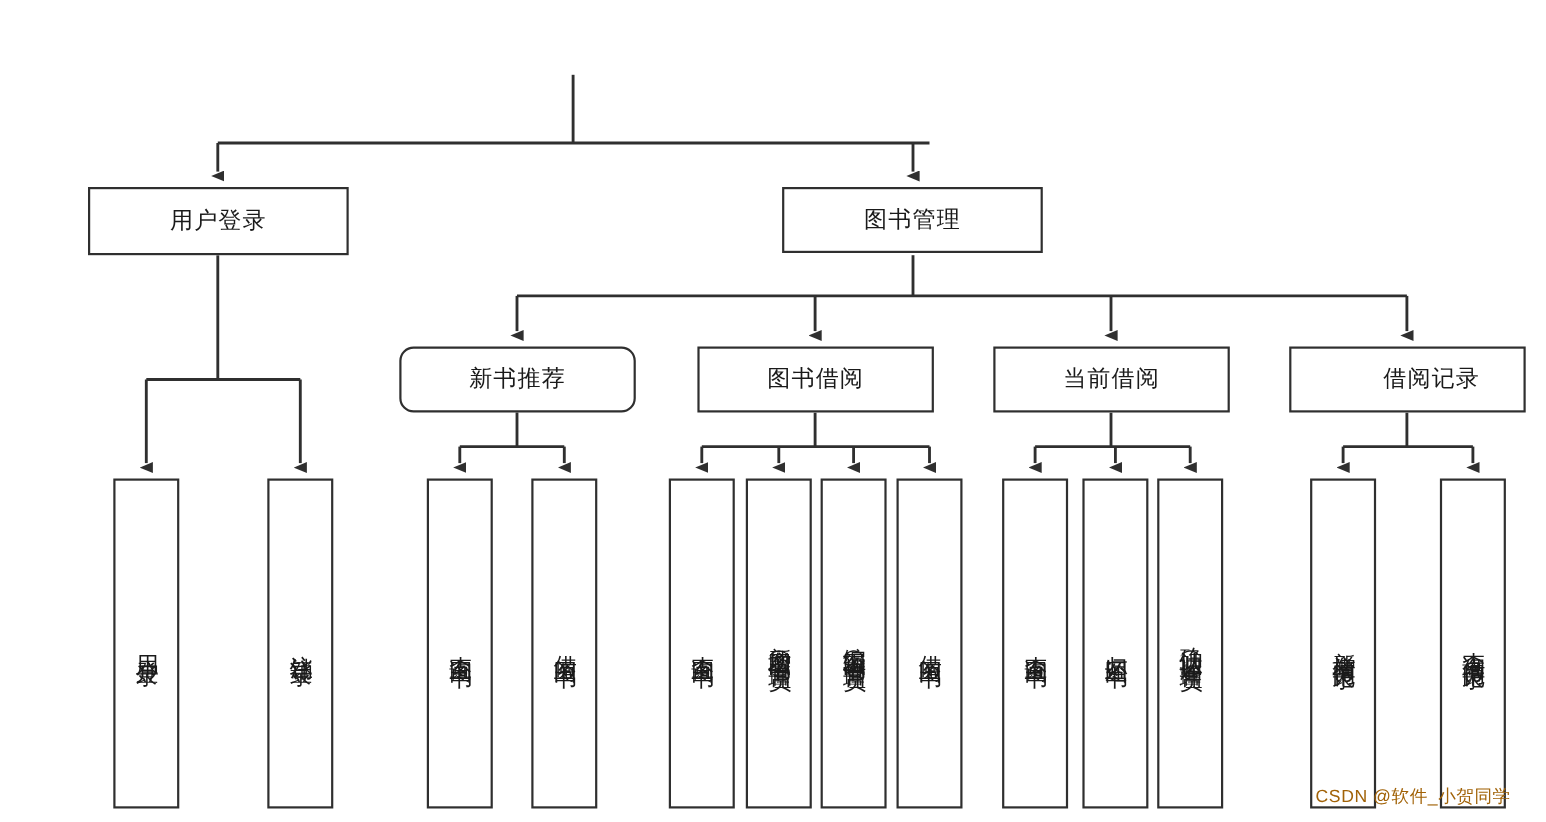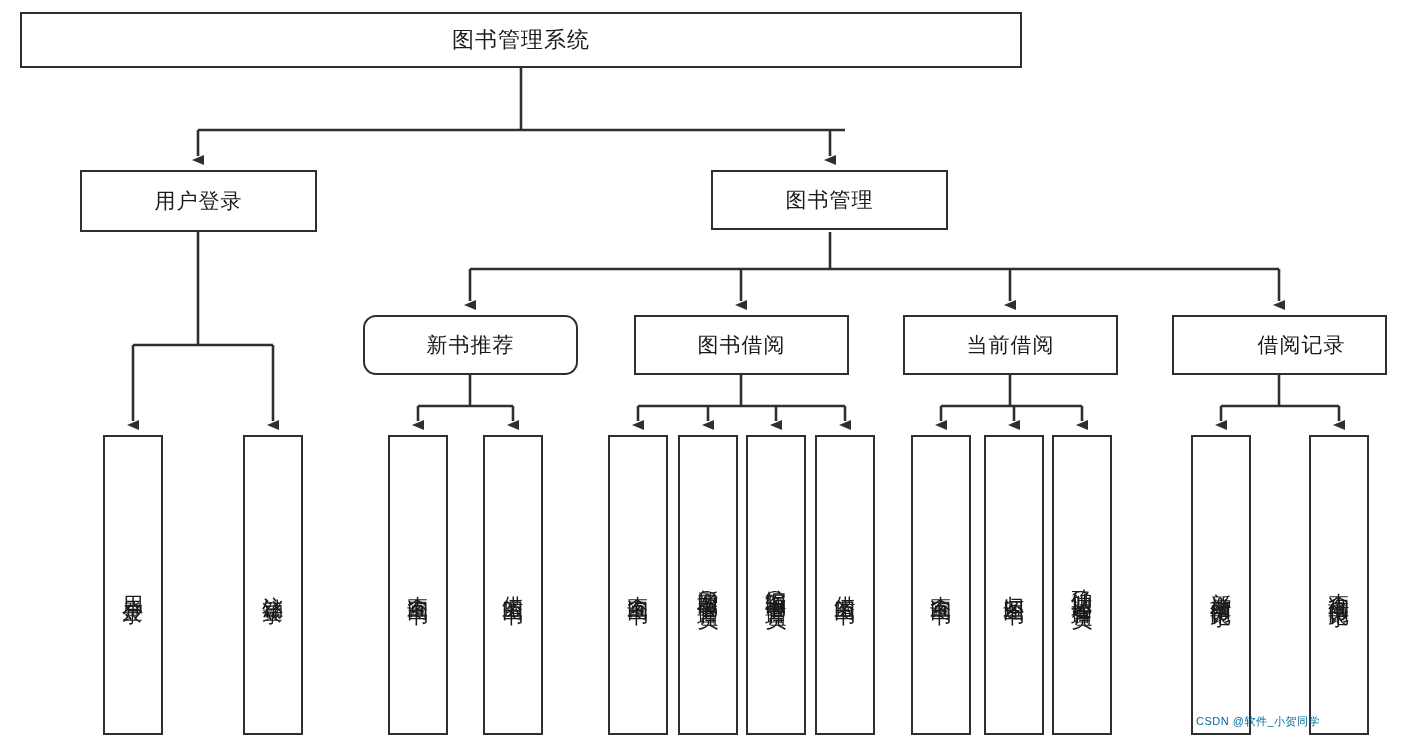--- a/index.html
+++ b/index.html
@@ -49,22 +49,22 @@
     writing-mode: vertical-rl;
     text-orientation: upright;
     white-space: nowrap;
     letter-spacing: 3px;
   }
   .node.root {
     font-size: 22px;
   }
   .watermark {
     position: absolute;
-    font-size: 11px;
-    color: #0369a1;
+    font-size: 16px;
+    color: #a16207;
     white-space: nowrap;
     letter-spacing: 0.5px;
   }
 </style>
 </head>
 <body>
 
 <div id="canvas">
 
   <svg class="links" viewBox="0 0 1405 747">
@@ -110,23 +110,20 @@
       <path d="M1014,406 L1014,421" marker-end="url(#arrow)"></path>
       <path d="M1082,406 L1082,421" marker-end="url(#arrow)"></path>
 
       <path d="M1279,375 L1279,406"></path>
       <path d="M1221,406 L1339,406"></path>
       <path d="M1221,406 L1221,421" marker-end="url(#arrow)"></path>
       <path d="M1339,406 L1339,421" marker-end="url(#arrow)"></path>
     </g>
   </svg>
 
-  <div class="node horiz root" style="left:20px; top:12px; width:1002px; height:56px;">
-    <span>图书管理系统</span>
-  </div>
 
   <div class="node horiz" style="left:80px; top:170px; width:237px; height:62px;">
     <span>用户登录</span>
   </div>
   <div class="node horiz" style="left:711px; top:170px; width:237px; height:60px;">
     <span>图书管理</span>
   </div>
 
   <div class="node horiz" style="left:363px; top:315px; width:215px; height:60px;border-radius:13px;">
     <span>新书推荐</span>

